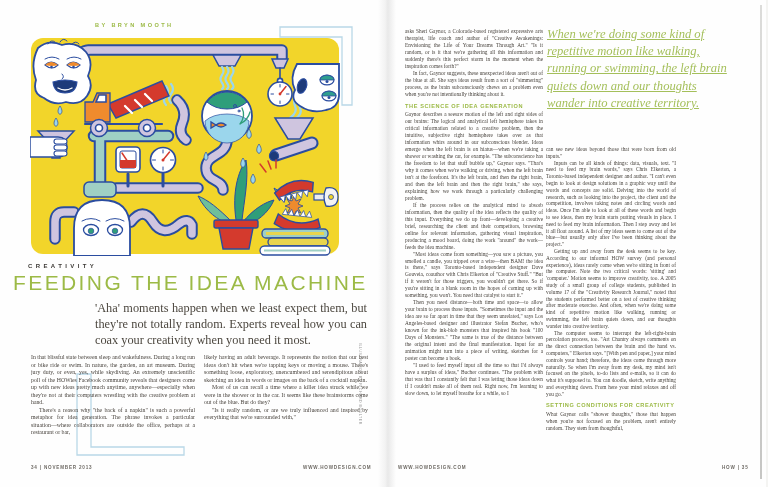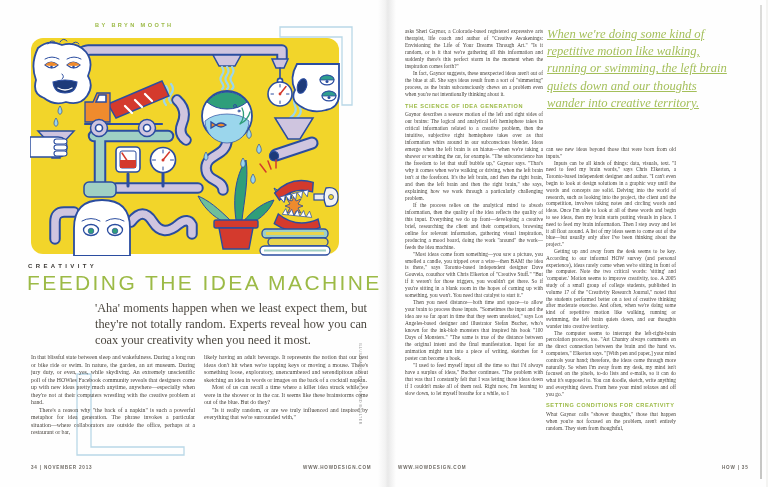--- a/index.html
+++ b/index.html
@@ -15,21 +15,21 @@
   
   .byline{position:absolute;left:95px;top:22px;font-family:"Liberation Sans",sans-serif;
     font-size:5.6px;font-weight:bold;letter-spacing:2.4px;color:var(--accent_green,#9cba46);}
   .illo{position:absolute;left:30px;top:36px;}
   .bracket{position:absolute;z-index:0;}
   .bracket path{fill:none;stroke:var(--keyline_blue,#b9d8e7);stroke-width:1.3;}
   .bkt-tr{left:276px;top:24px;}
   .bkt-bl{left:74px;top:371px;}
   .kicker{position:absolute;left:28px;top:263px;font-family:"Liberation Sans",sans-serif;
     font-size:6px;font-weight:bold;letter-spacing:3.4px;color:#3d3a36;}
-  .headline{position:absolute;left:27px;top:271px;margin:0;font-family:"Liberation Sans",sans-serif;
+  .headline{position:absolute;left:13px;top:271px;margin:0;font-family:"Liberation Sans",sans-serif;
     font-weight:400;font-size:21px;letter-spacing:2.4px;color:var(--accent_green,#9cba46);white-space:nowrap;}
   .deck{position:absolute;left:95px;top:301px;width:272px;margin:0;font-size:12.3px;line-height:15.9px;
     text-align:justify;color:#4c473f;}
   .bodycols{position:absolute;left:31px;top:354px;width:337px;display:flex;gap:9px;z-index:2;}
   .bcol{width:164px;height:96px;overflow:hidden;font-size:5.8px;line-height:7.5px;text-align:justify;
     color:var(--body_text,#49443e);}
   .bcol p,.rcol p{margin:0;}
   p.ind{text-indent:8px;}
   .vcredit{position:absolute;left:358px;top:343px;height:106px;writing-mode:vertical-rl;
     font-family:"Liberation Sans",sans-serif;font-size:3.6px;letter-spacing:.5px;color:#9a9a9a;}

